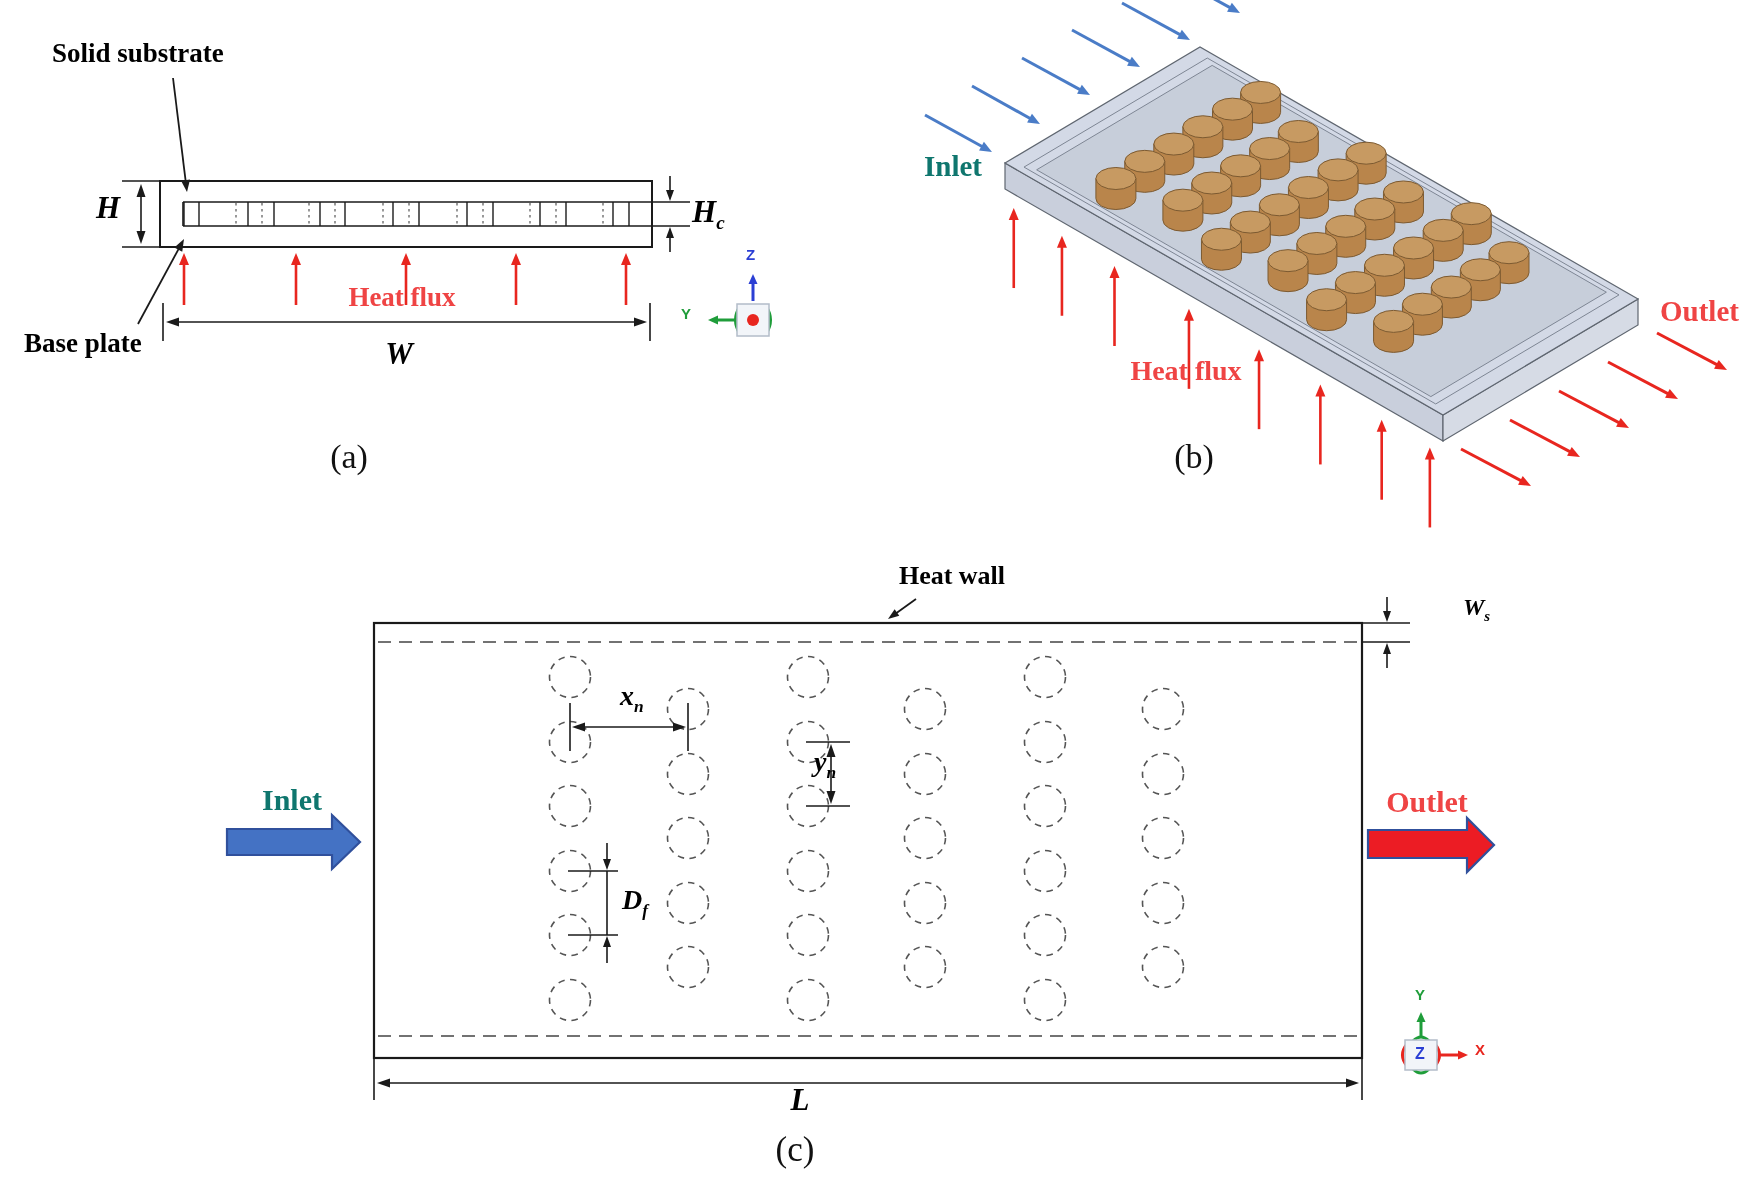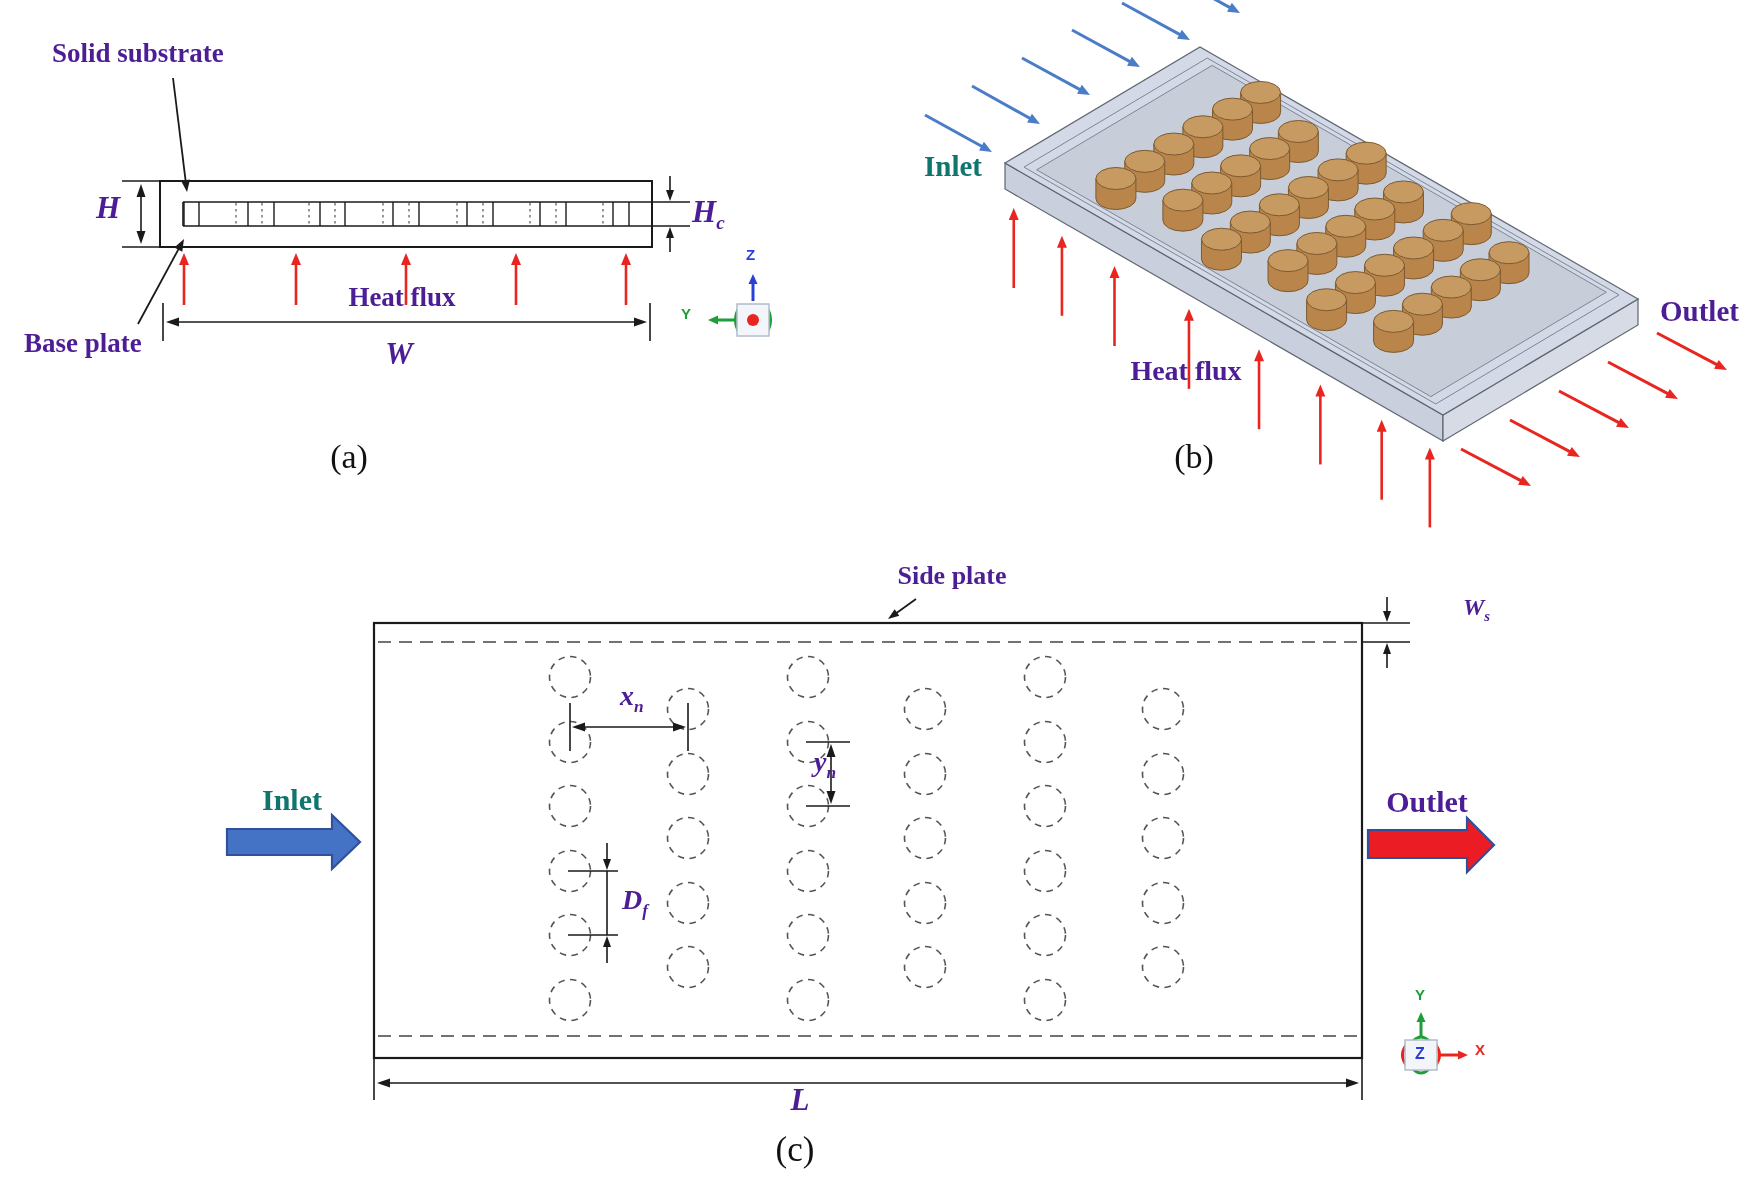--- a/index.html
+++ b/index.html
@@ -1,22 +1,22 @@
 <!DOCTYPE html>
 <html><head>
 <meta charset="utf-8">
 <style>
   html,body{margin:0;padding:0;background:#fff;}
   .stage{position:relative;width:1757px;height:1187px;background:#ffffff;
          font-family:"Liberation Serif",serif;overflow:hidden;}
   svg.scene{position:absolute;left:0;top:0;}
-  .lbl{position:absolute;color:#4c1d95;font-size:27px;font-weight:bold;
+  .lbl{position:absolute;color:#000000;font-size:27px;font-weight:bold;
        line-height:1.02;white-space:nowrap;}
   .center{transform:translateX(-50%);}
-  .red{color:#4c1d95;}
+  .red{color:#ef4444;}
   .blue{color:#0f766e;}
   .dim{font-style:italic;font-weight:bold;font-size:31px;}
   .lbl sub{font-size:0.62em;font-style:italic;line-height:0;}
   .caption{font-weight:normal;font-size:34px;color:#111;}
   .axis-letter{position:absolute;font-family:"Liberation Sans",sans-serif;
                font-weight:bold;font-size:15px;white-space:nowrap;}
 </style>
 </head>
 <body>
 
@@ -358,21 +358,21 @@
   <div class="lbl red center" style="left:402px;top:284px">Heat flux</div>
   <div class="lbl dim center" style="left:399px;top:338px">W</div>
   <div class="lbl dim" style="left:692px;top:196px"><span>H</span><sub>c</sub></div>
   <div class="lbl caption center" style="left:349px;top:440px">(a)</div>
 
   <div class="lbl blue" style="left:924px;top:152px;font-size:29px">Inlet</div>
   <div class="lbl red" style="left:1660px;top:297px;font-size:29px">Outlet</div>
   <div class="lbl red center" style="left:1186px;top:357px;font-size:28px">Heat flux</div>
   <div class="lbl caption center" style="left:1194px;top:440px">(b)</div>
 
-  <div class="lbl center" style="left:952px;top:563px;font-size:26px">Side plate</div>
+  <div class="lbl center" style="left:952px;top:563px;font-size:26px">Heat wall</div>
   <div class="lbl dim" style="left:1463px;top:595px;font-size:24px"><span>W</span><sub>s</sub></div>
   <div class="lbl blue center" style="left:292px;top:785px;font-size:30px">Inlet</div>
   <div class="lbl red center" style="left:1427px;top:787px;font-size:30px">Outlet</div>
   <div class="lbl dim" style="left:620px;top:682px;font-size:28px"><span>x</span><sub>n</sub></div>
   <div class="lbl dim" style="left:814px;top:748px;font-size:28px"><span>y</span><sub>n</sub></div>
   <div class="lbl dim" style="left:622px;top:886px;font-size:28px"><span>D</span><sub>f</sub></div>
   <div class="lbl dim center" style="left:800px;top:1084px">L</div>
   <div class="lbl caption center" style="left:795px;top:1132px;font-size:35px">(c)</div>
 
   <div class="axis-letter" style="left:746px;top:246px;color:#2b3fd4">Z</div>

